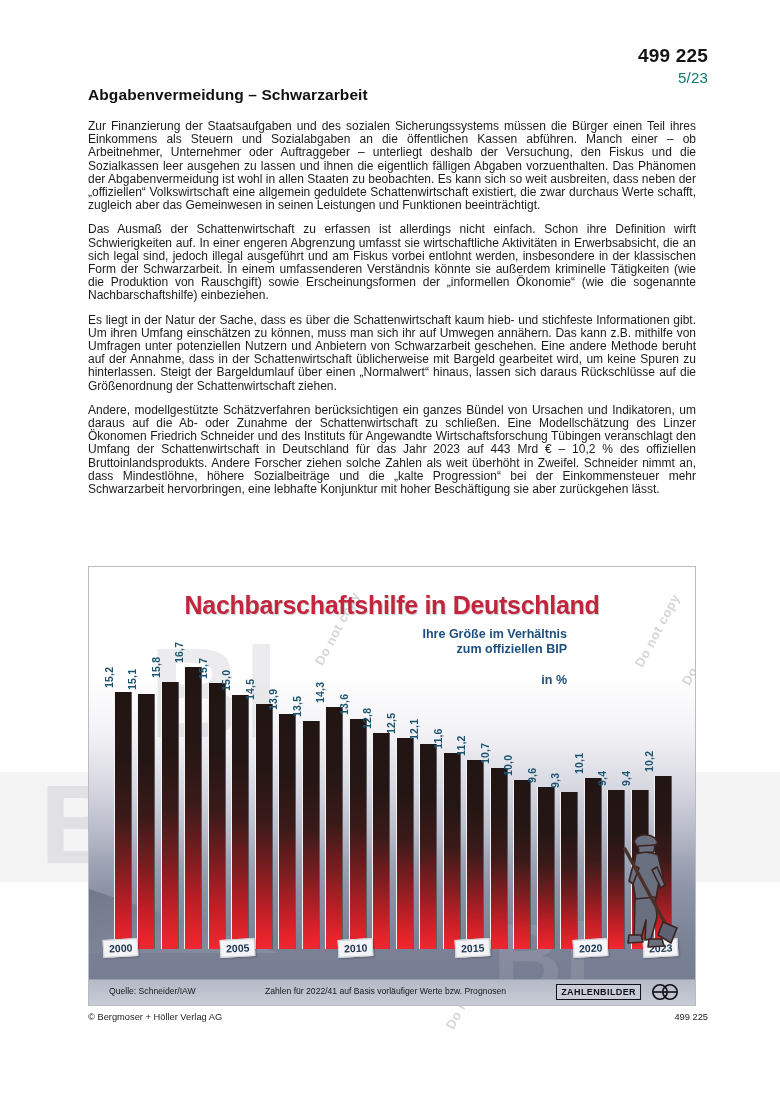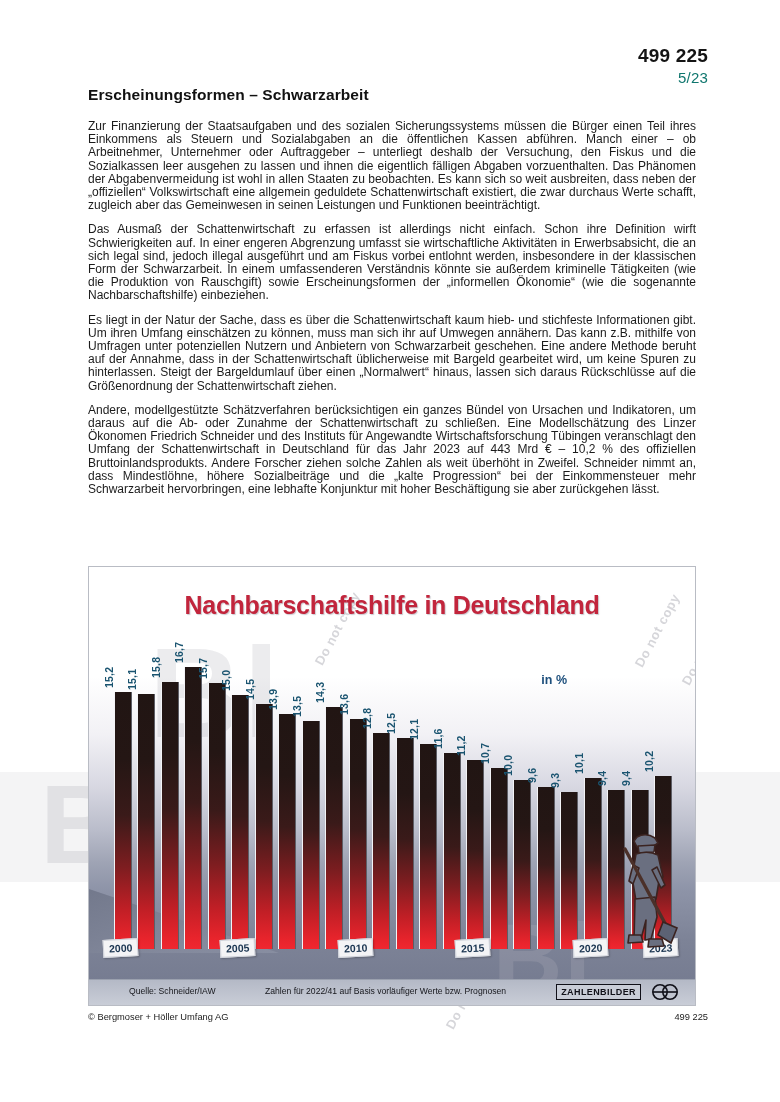--- a/index.html
+++ b/index.html
@@ -203,21 +203,21 @@
   
   .graphic-footer {
     position: absolute;
     left: 0; right: 0; bottom: 0;
     height: 26px;
     background: linear-gradient(to bottom, #b4b9c6 0%, #c9cdd7 100%);
     border-top: 1px solid #9aa0ae;
   }
   .src-text {
     position: absolute;
-    left: 40px;
+    left: 20px;
     top: 6px;
     font-size: 8.6px;
     color: #16171c;
     font-weight: normal;
     text-align: center;
   }
   .note-text {
     position: absolute;
     left: 176px;
     top: 6px;
@@ -284,21 +284,21 @@
 </head>
 <body>
 
 <div class="page">
 
   <div class="doc-header">
     <div class="doc-number">499 225</div>
     <div class="doc-issue">5/23</div>
   </div>
 
-  <h1 class="page-title">Erscheinungsformen – Schwarzarbeit</h1>
+  <h1 class="page-title">Abgabenvermeidung – Schwarzarbeit</h1>
 
   <div class="body-copy">
     <p class="para">Zur Finanzierung der Staatsaufgaben und des sozialen Sicherungssystems müssen die Bürger einen Teil ihres Einkommens als Steuern und Sozialabgaben an die öffentlichen Kassen abführen. Manch einer – ob Arbeitnehmer, Unternehmer oder  Auftraggeber – unterliegt deshalb der Versuchung, den Fiskus und die Sozialkassen leer ausgehen zu lassen und ihnen die eigentlich fälligen Abgaben vorzuenthalten. Das Phänomen der Abgabenvermeidung ist wohl in allen Staaten zu beobachten. Es kann sich so weit ausbreiten, dass neben der „offiziellen“ Volkswirtschaft eine allgemein geduldete Schattenwirtschaft existiert, die zwar durchaus Werte schafft, zugleich aber das Gemeinwesen in seinen Leistungen und Funktionen beeinträchtigt.</p>
     <p class="para">Das Ausmaß der Schattenwirtschaft zu erfassen ist allerdings nicht einfach. Schon ihre Definition wirft Schwierigkeiten auf. In einer engeren Abgrenzung umfasst sie wirtschaftliche Aktivitäten in Erwerbsabsicht, die an sich legal sind, jedoch illegal ausgeführt und am Fiskus vorbei entlohnt werden, insbesondere in der klassischen Form der Schwarzarbeit. In einem umfassenderen Verständnis könnte sie außerdem kriminelle Tätigkeiten (wie die Produktion von Rauschgift) sowie Erscheinungsformen der „informellen Ökonomie“ (wie die sogenannte Nachbarschaftshilfe) einbeziehen.</p>
     <p class="para">Es liegt in der Natur der Sache, dass es über die Schattenwirtschaft kaum hieb- und stichfeste Informationen gibt. Um ihren Umfang einschätzen zu können, muss man sich ihr auf Umwegen annähern. Das kann z.B. mithilfe von Umfragen unter potenziellen Nutzern und Anbietern von Schwarzarbeit geschehen. Eine andere Methode beruht auf der Annahme, dass in der Schattenwirtschaft üblicherweise mit Bargeld gearbeitet wird, um keine Spuren zu hinterlassen. Steigt der Bargeldumlauf über einen „Normalwert“ hinaus, lassen sich daraus Rückschlüsse auf die Größenordnung der Schattenwirtschaft ziehen.</p>
     <p class="para">Andere, modellgestützte Schätzverfahren berücksichtigen ein ganzes Bündel von Ursachen und Indikatoren, um daraus auf die Ab- oder Zunahme der Schattenwirtschaft zu schließen. Eine Modellschätzung des Linzer Ökonomen Friedrich Schneider und des Instituts für Angewandte Wirtschaftsforschung Tübingen veranschlagt den Umfang der Schattenwirtschaft in Deutschland für das Jahr 2023 auf 443 Mrd € – 10,2 % des offiziellen Bruttoinlandsprodukts. Andere Forscher ziehen solche Zahlen als weit überhöht in Zweifel. Schneider nimmt an, dass Mindestlöhne, höhere Sozialbeiträge und die „kalte Progression“ bei der Einkommensteuer mehr Schwarzarbeit hervorbringen, eine lebhafte Konjunktur mit hoher Beschäftigung sie aber zurückgehen lässt.</p>
   </div>
 
   <div class="wm wm-big" style="left:40px; top:760px;">Bl</div>
   <div class="wm wm-small" style="left:560px; top:845px; transform:rotate(-8deg); font-size:26px; color:rgba(120,120,132,0.28);">geschützt!</div>
@@ -311,20 +311,24 @@
     <div class="floor"></div>
     <div class="floor-wedge"></div>
 
     <div class="wm wm-big" style="left:60px; top:52px; font-size:128px; color:rgba(150,150,162,0.18);">Bl</div>
     <div class="wm wm-small" style="left:208px; top:54px; transform:rotate(-62deg);">Do not copy</div>
     <div class="wm wm-small" style="left:528px; top:56px; transform:rotate(-62deg);">Do not copy</div>
     <div class="wm wm-small" style="left:575px; top:74px; transform:rotate(-62deg);">Do not copy</div>
     <div class="wm wm-big" style="left:404px; top:336px; font-size:96px; color:rgba(170,170,182,0.30);">Bl</div>
 
     <div class="chart-title">Nachbarschaftshilfe in Deutschland</div>
+    <div class="chart-subtitle">
+      <div>Ihre Größe im Verhältnis</div>
+      <div>zum offiziellen BIP</div>
+    </div>
     <div class="chart-unit">in %</div>
 
     <div class="plot" id="plot">
         <div class="bar-col" style="left: 2.75px;">
           <div class="bar" style="height: 257.097px;"></div>
           <div class="bar-label" style="bottom: 261.097px;">15,2</div>
         </div>
         <div class="bar-col" style="left: 26.25px;">
           <div class="bar" style="height: 255.406px;"></div>
           <div class="bar-label" style="bottom: 259.406px;">15,1</div>
@@ -448,17 +452,17 @@
       <div class="zb-logo">ZAHLENBILDER</div>
       <svg class="zb-mark" width="28" height="18" viewBox="0 0 28 18">
         <circle cx="9" cy="9" r="7.2" fill="none" stroke="#101018" stroke-width="1.6"></circle>
         <circle cx="19" cy="9" r="7.2" fill="none" stroke="#101018" stroke-width="1.6"></circle>
         <line x1="2" y1="9" x2="26" y2="9" stroke="#101018" stroke-width="1.6"></line>
       </svg>
     </div>
   </div>
 
   <div class="doc-footer">
-    <span>© Bergmoser + Höller Umfang AG</span>
+    <span>© Bergmoser + Höller Verlag AG</span>
     <span>499 225</span>
   </div>
 
 </div>
 
 </body></html>

